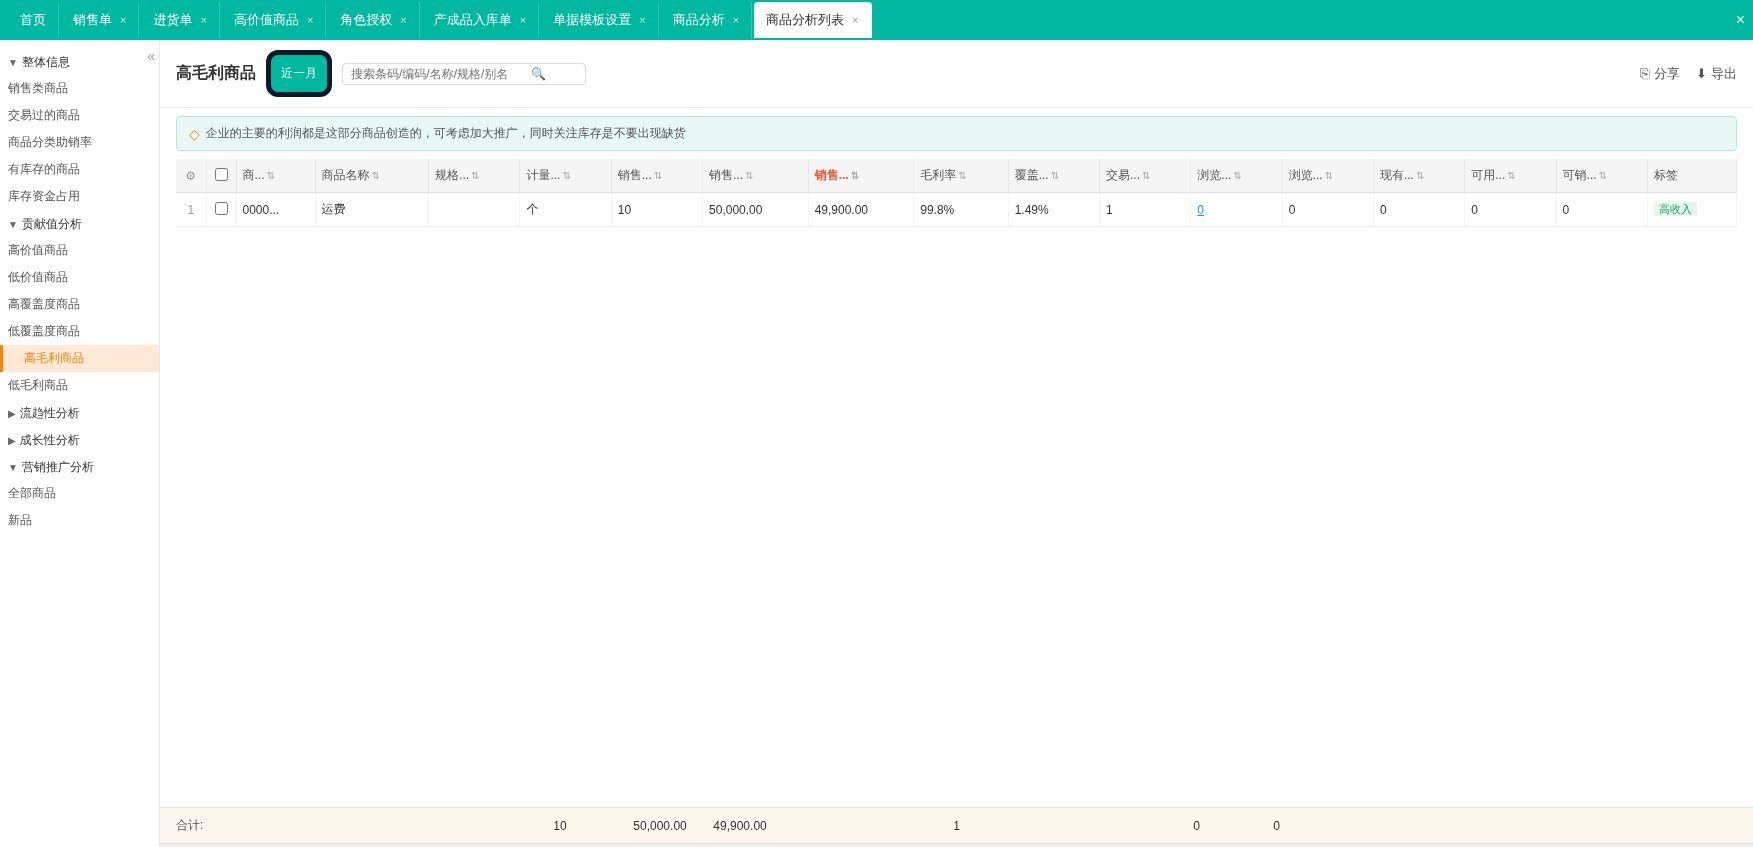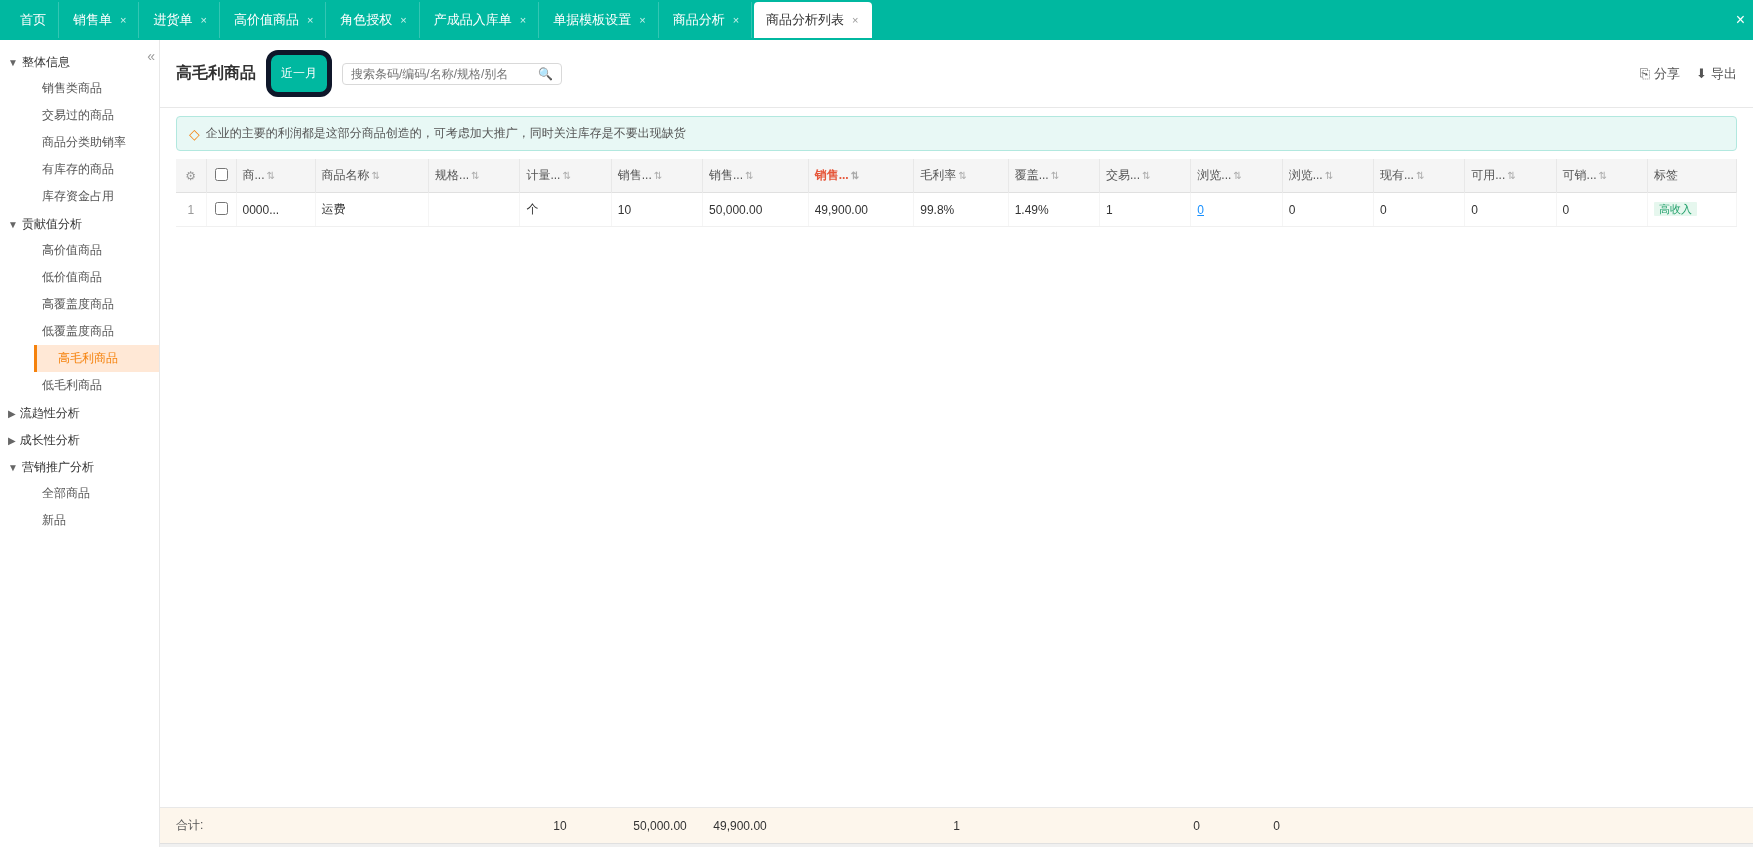--- a/index.html
+++ b/index.html
@@ -81,21 +81,20 @@
       cursor: pointer;
       font-weight: 500;
     }
     .sidebar-group-header .arrow { margin-right: 4px; color: #666; font-size: 10px; }
     .sidebar-item {
       padding: 5px 12px 5px 8px;
       font-size: 12px;
       color: #555;
       cursor: pointer;
       white-space: nowrap;
-      margin-left: 34px;
     }
     .sidebar-item.active {
       background: #ffe8d6;
       color: #f5820d;
       border-left: 3px solid #f5820d;
       padding-left: 21px;
     }
 
     
     .content-area {
@@ -131,22 +130,22 @@
     .filter-btn.active {
       background: #00b8a0;
       color: #fff;
     }
     .search-box {
       display: flex;
       align-items: flex-end;
       border: 1px solid #d9d9d9;
       border-radius: 4px;
       padding: 3px 8px;
-      gap: 18px;
-      width: 220px;
+      gap: 0;
+      width: 244px;
     }
     .search-box input {
       border: none;
       outline: none;
       font-size: 12px;
       color: #999;
       width: 180px;
       background: transparent;
     }
     .header-actions {

